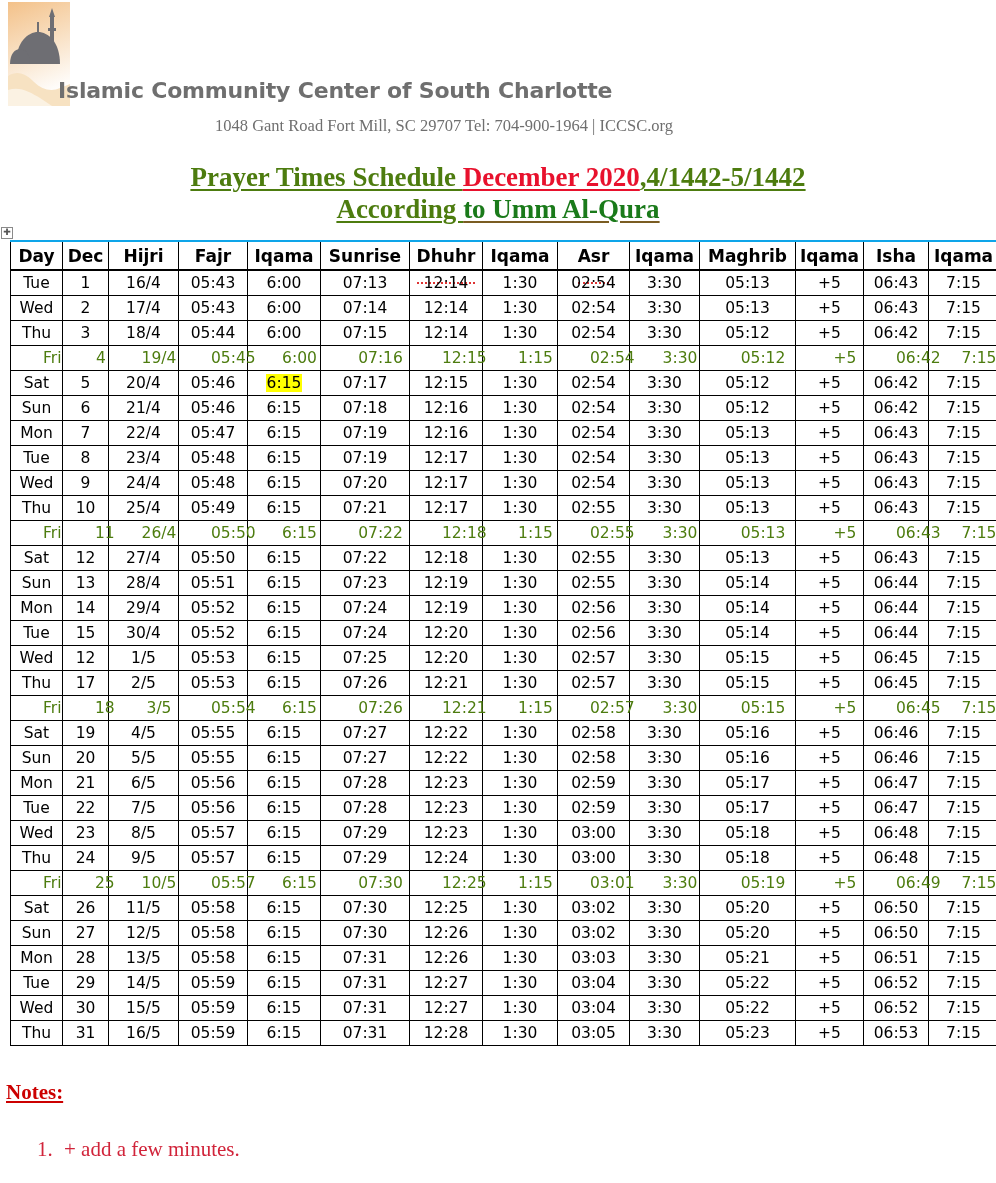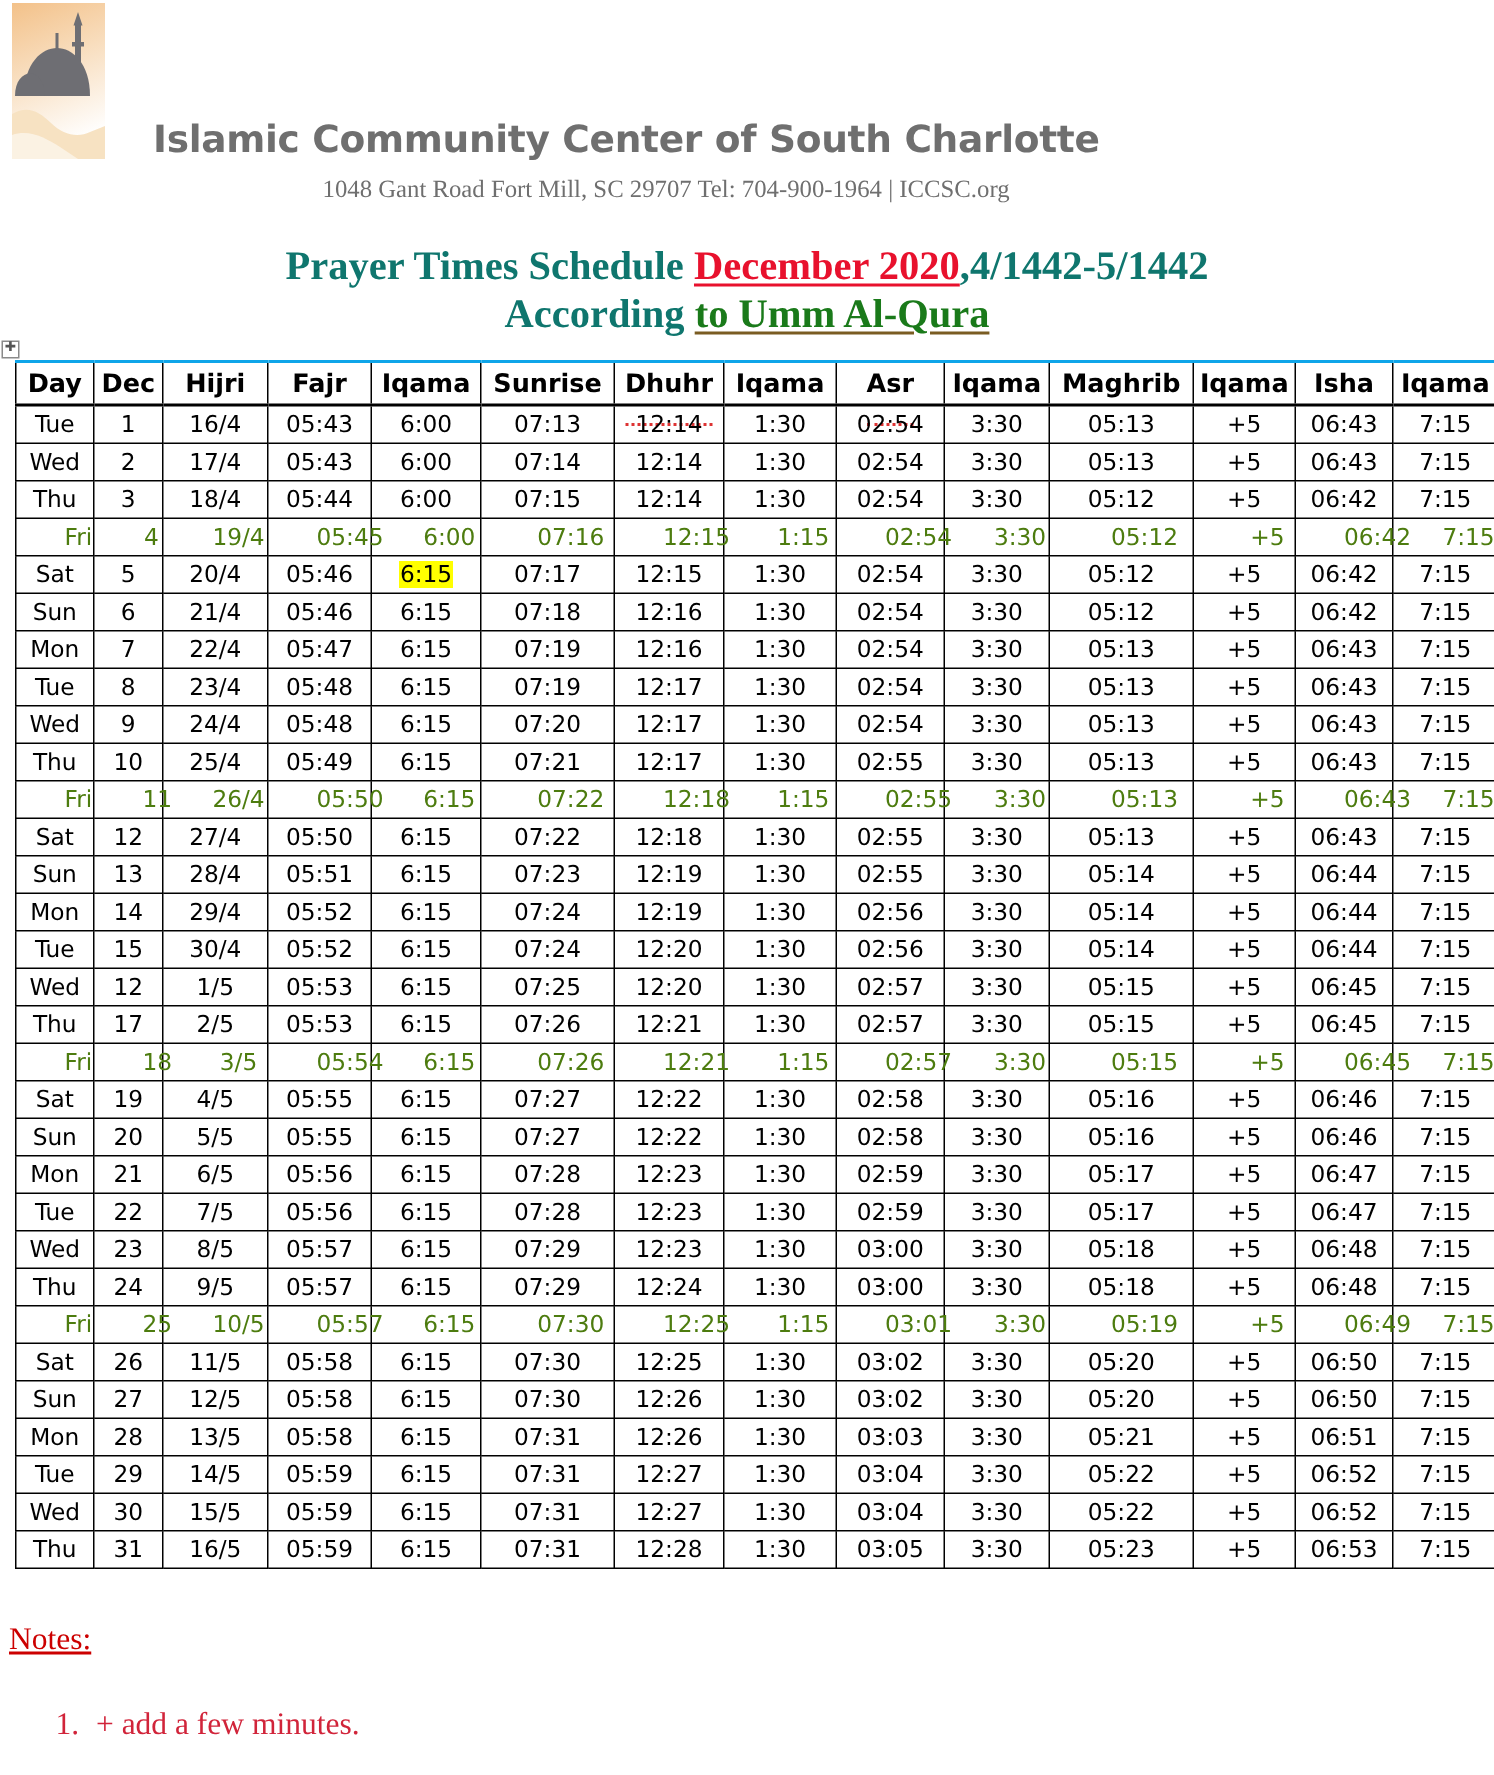--- a/index.html
+++ b/index.html
@@ -30,25 +30,24 @@
     overflow: hidden;
     background: linear-gradient(170deg, #f6cfa0 0%, #f8e0c2 45%, #fdf3e6 75%, #ffffff 100%);
   }
   .logo svg { display: block; }
   .org-name {
     position: absolute;
     left: 58px;
     top: 78px;
     font-family: "DejaVu Sans", sans-serif;
     font-weight: bold;
-    font-size: 25px;
+    font-size: 22px;
     color: #6f6f6f;
     letter-spacing: -0.2px;
     white-space: nowrap;
-    margin-left: 44px;
   }
   .org-address {
     position: absolute;
     left: 215px;
     top: 116px;
     font-family: "Liberation Serif", serif;
     font-size: 16.5px;
     color: #6f6f6f;
     white-space: nowrap;
   }
@@ -57,21 +56,21 @@
   .doc-title {
     text-align: center;
     font-family: "Liberation Serif", serif;
     font-weight: bold;
     font-size: 27px;
     line-height: 30px;
     margin: 0;
     padding: 0;
   }
   .title-line { white-space: nowrap; }
-  .t-green { color: #0f766e; text-decoration-thickness: 2px; text-underline-offset: 3px; }
+  .t-green { color: #4d7c0f; text-decoration: underline; text-decoration-thickness: 2px; text-underline-offset: 3px; }
   .t-red   { color: #e8112d; text-decoration: underline; text-decoration-thickness: 2px; text-underline-offset: 3px; }
   .t-brown { color: #1a7a1a; text-decoration: underline; text-decoration-color: #7a5c22; text-decoration-thickness: 2px; text-underline-offset: 3px; }
   .title-line-1 { margin-top: 14px; }
   .title-line-2 { margin-top: 2px; text-align: center; }
 
   
   .table-wrap {
     position: relative;
     margin: 16px 8px 0 10px;
   }
@@ -138,21 +137,21 @@
   col.c-isha    { width: 65px; }
   col.c-iqama5  { width: 70px; }
 
   
   .notes {
     margin: 34px 0 0 6px;
     font-family: "Liberation Serif", serif;
   }
   .notes-title {
     color: #cc0000;
-    font-weight: normal;
+    font-weight: bold;
     font-size: 21px;
     text-decoration: underline;
     text-decoration-thickness: 2px;
     text-underline-offset: 2px;
     display: inline-block;
     text-align: right;
   }
   ol.notes-list {
     margin: 3px 0 0 0;
     padding-left: 52px;

